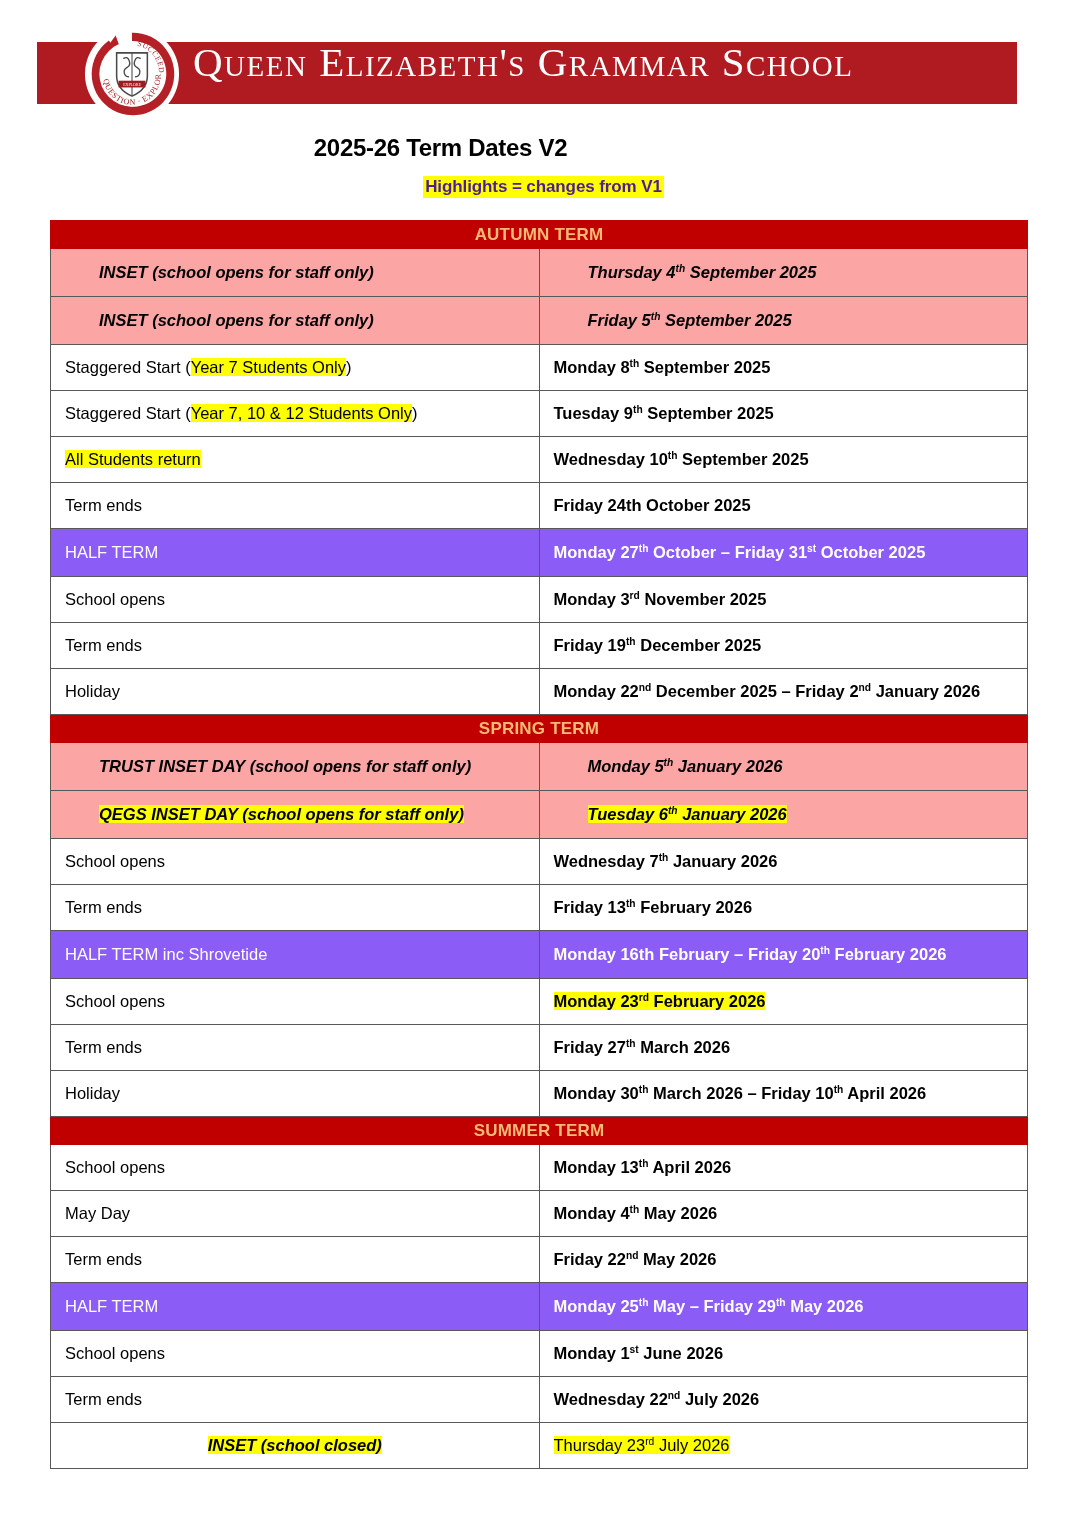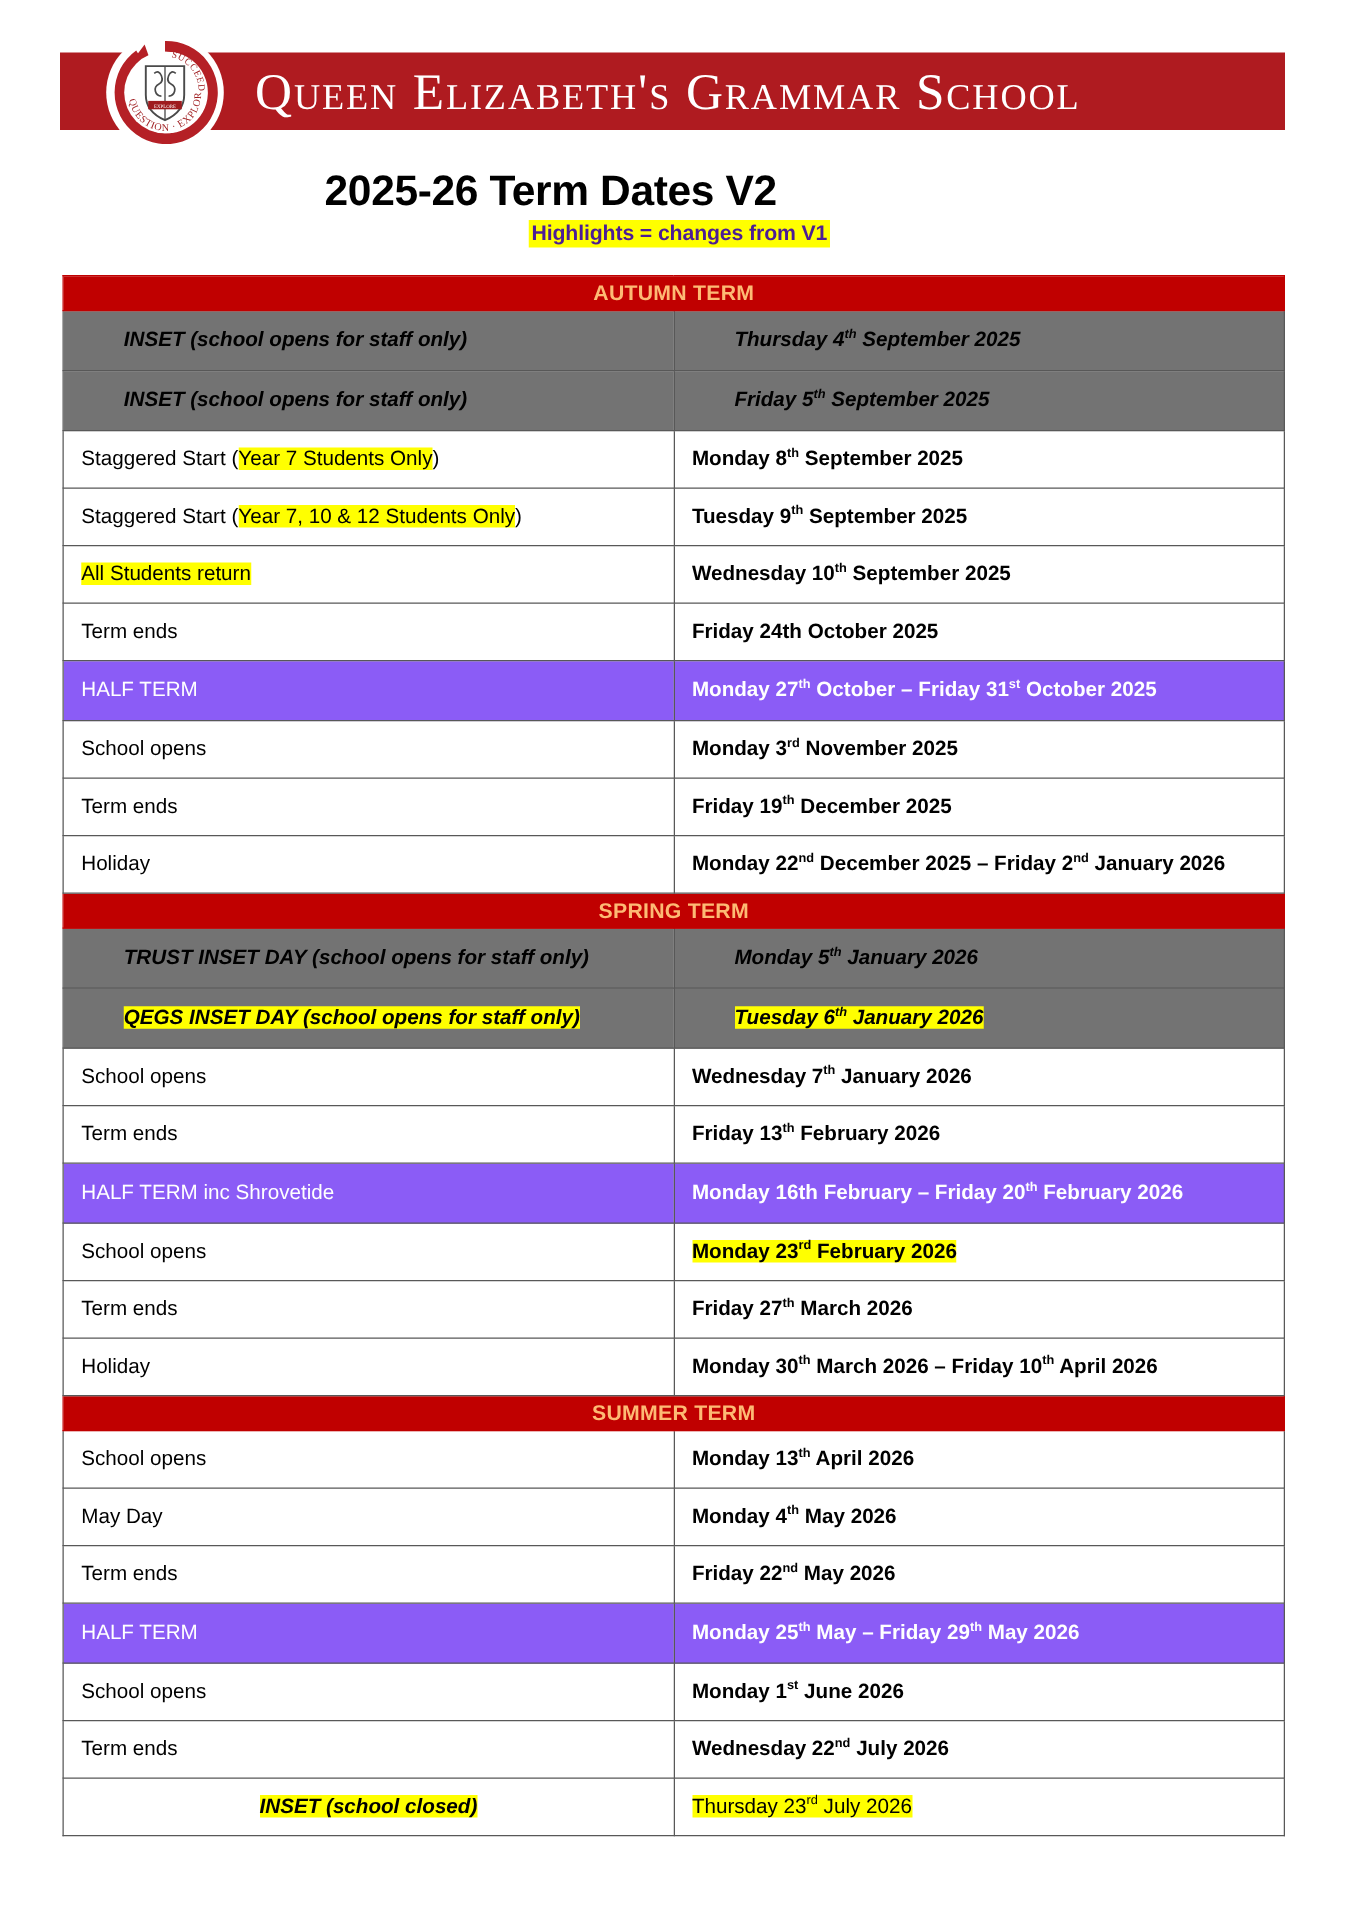--- a/index.html
+++ b/index.html
@@ -12,27 +12,27 @@
     height: 1536px;
     font-family: "Liberation Sans", sans-serif;
     color: #000000;
     position: relative;
     overflow: hidden;
   }
 
   
   .banner {
     position: absolute;
-    left: 48px;
+    left: 37px;
     top: 42px;
     width: 980px;
     height: 62px;
     background: #AF1B20;
     display: flex;
-    align-items: center;
+    align-items: flex-start;
   }
   .banner-title {
     font-family: "Liberation Serif", serif;
     color: #ffffff;
     font-size: 41px;
     letter-spacing: 1.5px;
     font-variant: small-caps;
     margin-left: 156px;
     white-space: nowrap;
     line-height: 1;
@@ -47,21 +47,21 @@
     z-index: 4;
   }
 
   
   .doc-title {
     position: absolute;
     left: 0;
     top: 134px;
     width: 881px;
     text-align: center;
-    font-size: 34px;
+    font-size: 24px;
     font-weight: bold;
     letter-spacing: -0.3px;
   }
   .doc-subtitle-wrap {
     position: absolute;
     left: 0;
     top: 176px;
     width: 1087px;
     text-align: center;
   }
@@ -101,21 +101,21 @@
     color: #fdba74;
     text-align: center;
     font-weight: bold;
     font-size: 17px;
     height: 27px;
     padding: 0;
     letter-spacing: 0.2px;
   }
 
   tr.inset td {
-    background: #737373;
+    background: #fca5a5;
     font-weight: bold;
     font-style: italic;
     height: 47px;
     padding-left: 48px;
   }
   tr.halfterm td {
     background: #8b5cf6;
     color: #ffffff;
     height: 47px;
   }

